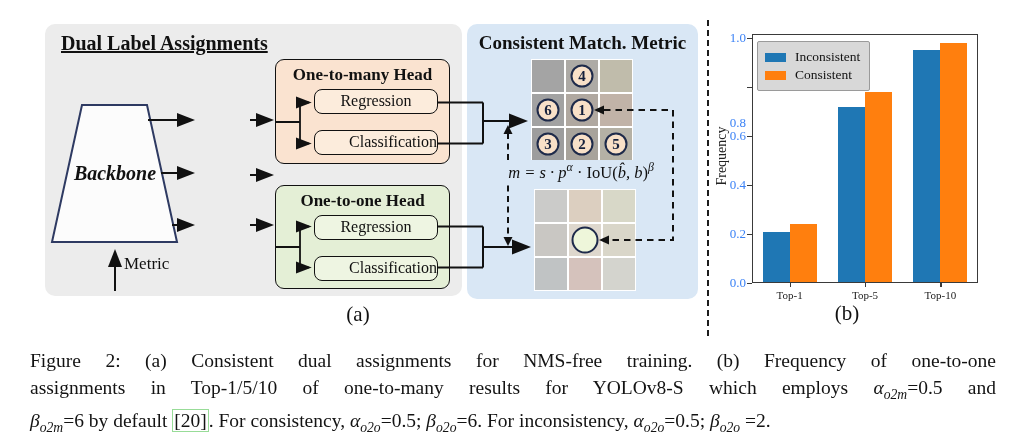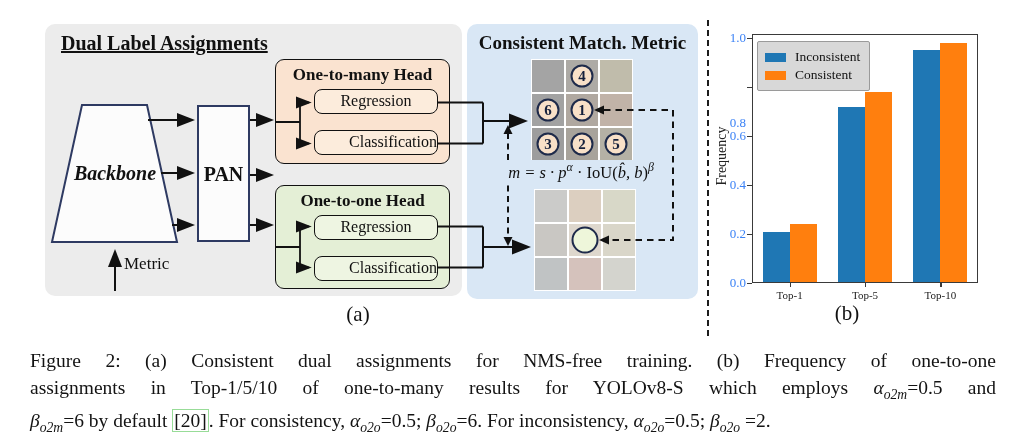--- a/index.html
+++ b/index.html
@@ -108,23 +108,20 @@
 
   <div class="panel-a">
     <div class="panel-a-title">Dual Label Assignments</div>
   </div>
 
   <svg class="backbone-wrap" viewBox="0 0 140 150">
     <polygon points="37,5 102,5 132,142 7,142" fill="#fcfcfc" stroke="#2e3a62" stroke-width="2"></polygon>
   </svg>
   <div class="backbone-label">Backbone</div>
 
-  <div class="pan-box">
-    <div class="pan-label">PAN</div>
-  </div>
   <div class="input-label">Metric</div>
 
   <div class="head head-o2m">
     <div class="head-title">One-to-many Head</div>
     <div class="inner-box ib-top">Regression</div>
     <div class="inner-box ib-bot">Classification</div>
   </div>
 
   <div class="head head-o2o">
     <div class="head-title">One-to-one Head</div>

